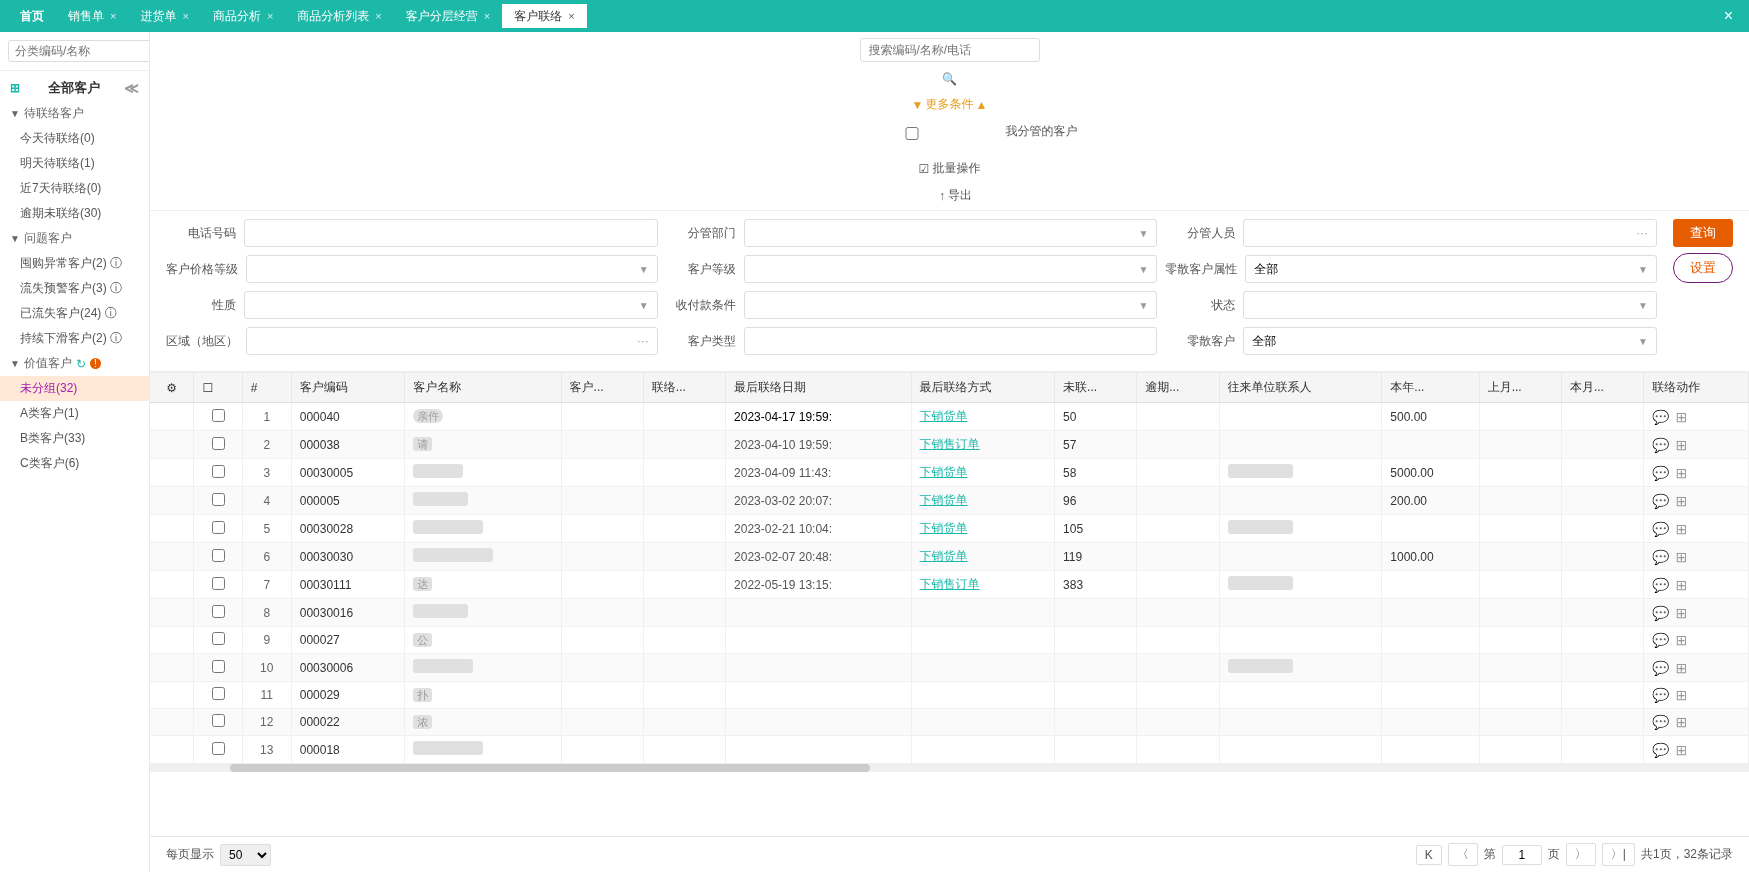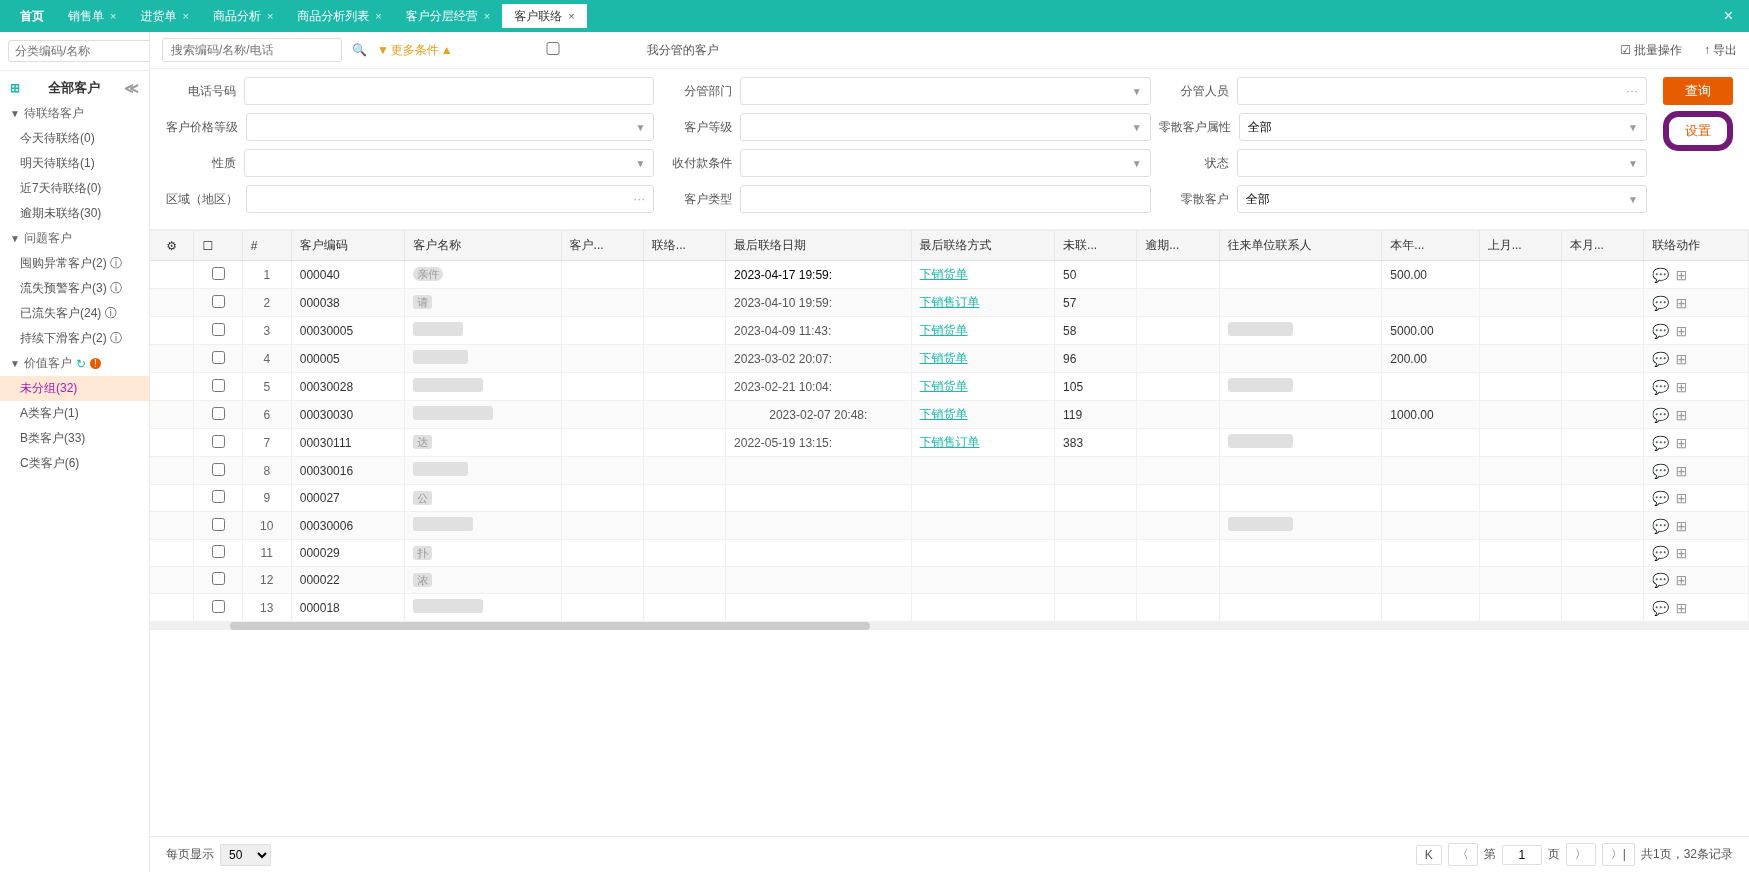--- a/index.html
+++ b/index.html
@@ -93,33 +93,34 @@
     }
 
     
     .filter-bar {
       display: flex;
       align-items: center;
       padding: 6px 12px;
       background: #fff;
       border-bottom: 1px solid #eee;
       gap: 10px;
+      flex-direction: column;
     }
     .filter-bar input {
       border: 1px solid #ddd; border-radius: 3px;
       padding: 4px 8px; font-size: 12px;
       width: 180px; outline: none;
     }
     .filter-bar .search-btn { color: #1cb8a8; cursor: pointer; }
     .more-conditions {
       color: #e8a020; cursor: pointer;
       display: flex; align-items: center; gap: 2px;
     }
     .my-customers {
-      display: flex; align-items: flex-start; gap: 4px; color: #555;
+      display: flex; align-items: flex-end; gap: 4px; color: #555;
     }
     .filter-spacer { flex: 1; }
     .action-btn {
       color: #555; cursor: pointer;
       display: flex; align-items: center; gap: 3px;
       font-size: 12px;
     }
 
     
     .advanced-filter {
@@ -209,21 +210,21 @@
       padding: 2px 4px; font-size: 12px;
     }
 
     
     .query-btn {
       background: #e65c00; color: #fff; border: none;
       padding: 5px 16px; border-radius: 3px; cursor: pointer;
       font-size: 13px;
     }
     .reset-btn {
-      background: #fff; color: #e65c00; border: 6px solid #701a75;
+      background: #fff; color: #e65c00; border: 1px solid #701a75;
       padding: 5px 16px; border-radius: 15px; cursor: pointer;
       font-size: 13px;
     }
     .query-reset-col {
       display: flex; flex-direction: column; gap: 6px;
       padding-left: 8px;
     }
 
     .scrollbar-area {
       height: 8px; background: #f0f0f0;
@@ -586,21 +587,21 @@
       </td>
     </tr>
             <tr>
       <td style="text-align:center;"></td>
       <td style="text-align:center;"><input type="checkbox" style=""></td>
       <td style="text-align:center;color:#666;">6</td>
       <td>00030030</td>
       <td><span style="display:inline-block;background:#e0e0e0;border-radius:3px;height:14px;width:80px;"></span></td>
       <td></td>
       <td></td>
-      <td style="color:#555;text-align:center;">2023-02-07 20:48:</td>
+      <td style="color:#555;">2023-02-07 20:48:</td>
       <td><a style="color:#1cb8a8;text-decoration:underline;cursor:pointer;">下销货单</a></td>
       <td>119</td>
       <td></td>
       <td></td>
       <td>1000.00</td>
       <td></td>
       <td></td>
       <td>
         <div class="action-icons">
           <span class="action-icon">💬</span>

